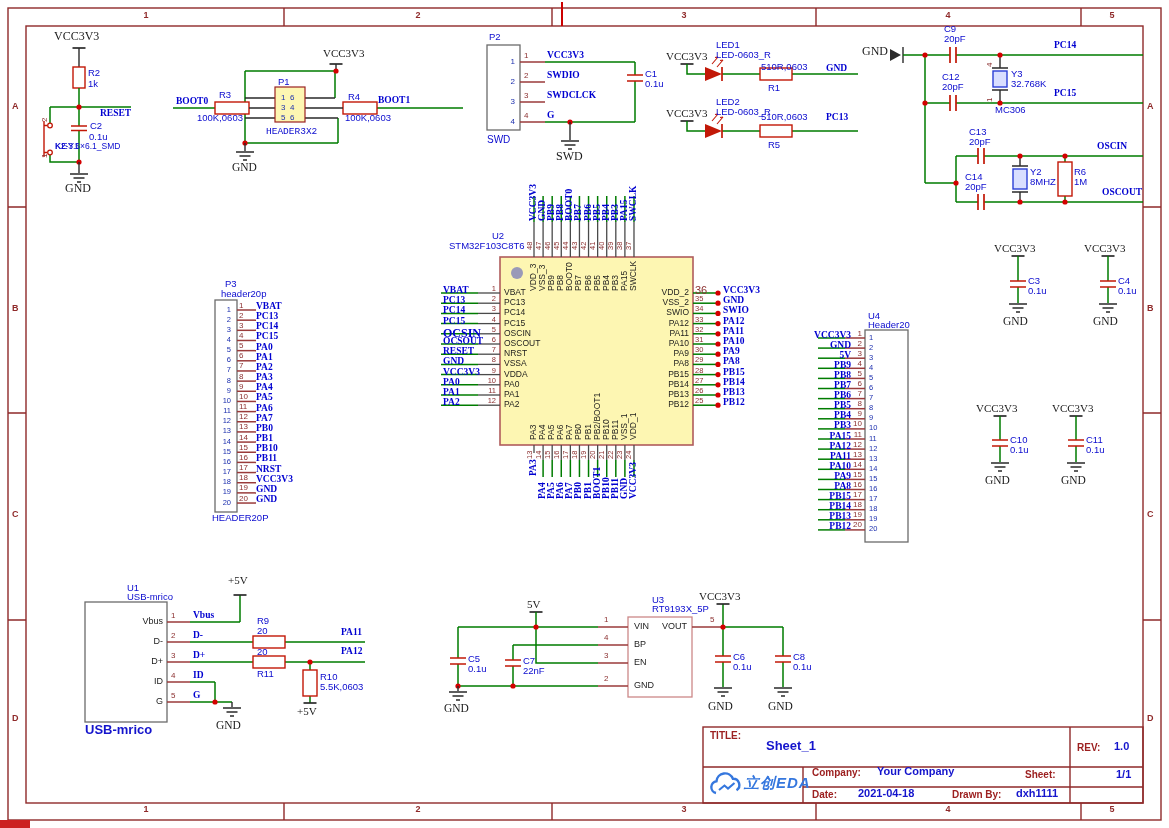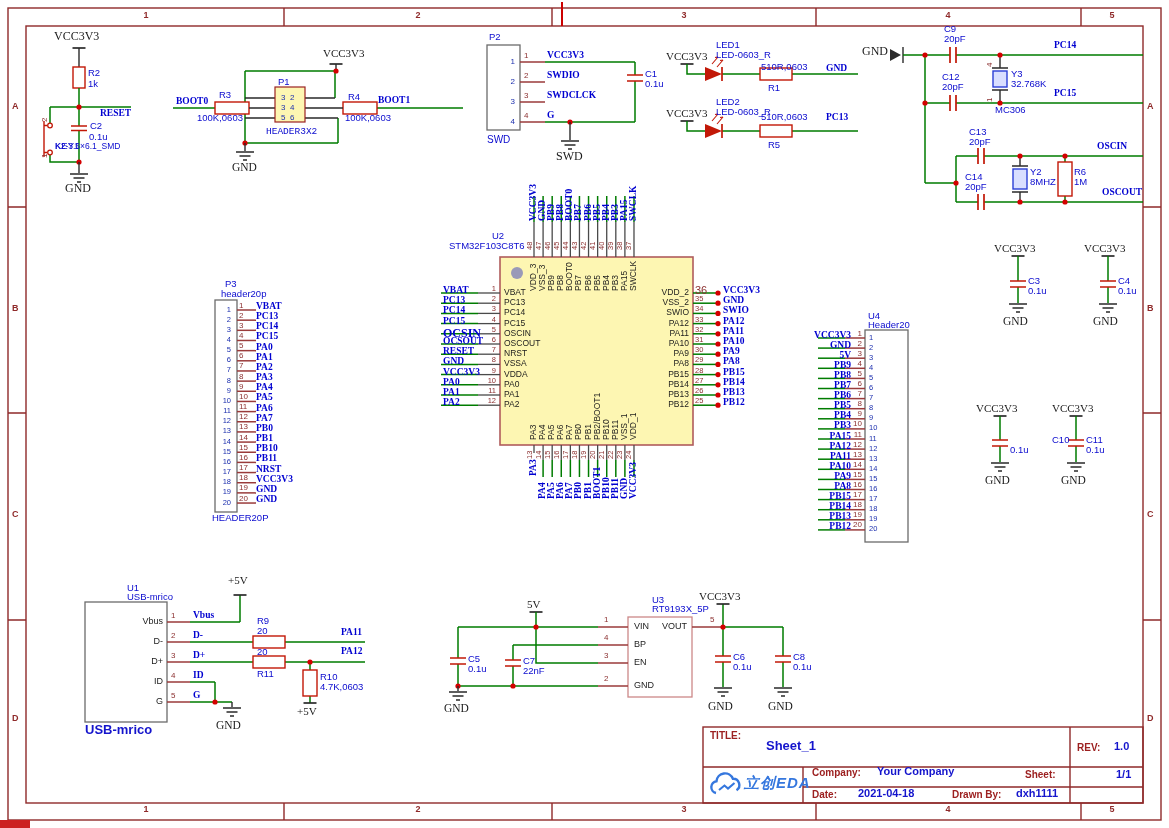--- a/index.html
+++ b/index.html
@@ -404,21 +404,21 @@
     <span class="lb ref" style="left: 89px; top: 132px;">0.1u</span>
     <span class="lb ref" style="left: 55px; top: 141px;">KEY1</span>
     <span class="lb ref" style="left: 55px; top: 142px; font-size: 8.5px;">K2-3.6×6.1_SMD</span>
     <span class="lb pin" style="left: 41px; top: 122px; transform: rotate(-90deg);">2</span>
     <span class="lb pin" style="left: 41px; top: 158px; transform: rotate(-90deg);">1</span>
     <span class="lb pwr" style="left: 65px; top: 182px;">GND</span>
     <span class="lb net" style="left: 176px; top: 97px; font-size: 9.5px;">BOOT0</span>
     <span class="lb ref" style="left: 219px; top: 90px;">R3</span>
     <span class="lb ref" style="left: 197px; top: 113px;">100K,0603</span>
     <span class="lb ref" style="left: 278px; top: 77px;">P1</span>
-    <span class="lb inum" style="left: 281px; top: 93.5px; font-size: 8px;">3  2</span>
+    <span class="lb inum" style="left: 281px; top: 93.5px; font-size: 8px;">1  6</span>
     <span class="lb inum" style="left: 281px; top: 103.5px; font-size: 8px;">3  4</span>
     <span class="lb inum" style="left: 281px; top: 113.5px; font-size: 8px;">5  6</span>
     <span class="lb ref" style="left: 266px; top: 127px; font-family: Liberation Mono, monospace;">HEADER3X2</span>
     <span class="lb ref" style="left: 348px; top: 92px;">R4</span>
     <span class="lb net" style="left: 378px; top: 96px; font-size: 9.5px;">BOOT1</span>
     <span class="lb ref" style="left: 345px; top: 113px;">100K,0603</span>
     <span class="lb pwr" style="left: 323px; top: 48px; font-size: 11px;">VCC3V3</span>
     <span class="lb pwr" style="left: 232px; top: 162px; font-size: 11.5px;">GND</span>
     <span class="lb ref" style="left: 489px; top: 32px;">P2</span>
     <span class="lb inum" style="left: 515px; top: 57.5px; transform: translateX(-100%);">1</span>
@@ -744,21 +744,21 @@
     <span class="lb net" style="left: 851px; top: 522.4px; font-size: 9.5px; transform: translateX(-100%);">PB12</span>
     <span class="lb pwr" style="left: 994px; top: 243px; font-size: 11px;">VCC3V3</span>
     <span class="lb ref" style="left: 1028px; top: 276px;">C3</span>
     <span class="lb ref" style="left: 1028px; top: 286px;">0.1u</span>
     <span class="lb pwr" style="left: 1003px; top: 316px; font-size: 11.5px;">GND</span>
     <span class="lb pwr" style="left: 1084px; top: 243px; font-size: 11px;">VCC3V3</span>
     <span class="lb ref" style="left: 1118px; top: 276px;">C4</span>
     <span class="lb ref" style="left: 1118px; top: 286px;">0.1u</span>
     <span class="lb pwr" style="left: 1093px; top: 316px; font-size: 11.5px;">GND</span>
     <span class="lb pwr" style="left: 976px; top: 403px; font-size: 11px;">VCC3V3</span>
-    <span class="lb ref" style="left: 1052px; top: 435px;">C10</span>
+    <span class="lb ref" style="left: 1010px; top: 435px;">C10</span>
     <span class="lb ref" style="left: 1010px; top: 445px;">0.1u</span>
     <span class="lb pwr" style="left: 985px; top: 475px; font-size: 11.5px;">GND</span>
     <span class="lb pwr" style="left: 1052px; top: 403px; font-size: 11px;">VCC3V3</span>
     <span class="lb ref" style="left: 1086px; top: 435px;">C11</span>
     <span class="lb ref" style="left: 1086px; top: 445px;">0.1u</span>
     <span class="lb pwr" style="left: 1061px; top: 475px; font-size: 11.5px;">GND</span>
     <span class="lb ref" style="left: 127px; top: 583px;">U1</span>
     <span class="lb ref" style="left: 127px; top: 592px;">USB-mrico</span>
     <span class="lb pname" style="left: 163px; top: 617px; font-size: 9px; transform: translateX(-100%);">Vbus</span>
     <span class="lb pin" style="left: 171px; top: 612px;">1</span>
@@ -776,21 +776,21 @@
     <span class="lb pin" style="left: 171px; top: 692px;">5</span>
     <span class="lb net" style="left: 193px; top: 691px; font-size: 9.5px;">G</span>
     <span class="lb pwr" style="left: 228px; top: 575px; font-size: 11px;">+5V</span>
     <span class="lb ref" style="left: 257px; top: 616px;">R9</span>
     <span class="lb ref" style="left: 257px; top: 626px;">20</span>
     <span class="lb net" style="left: 341px; top: 628px; font-size: 9.5px;">PA11</span>
     <span class="lb ref" style="left: 257px; top: 647px;">20</span>
     <span class="lb ref" style="left: 257px; top: 669px;">R11</span>
     <span class="lb net" style="left: 341px; top: 647px; font-size: 9.5px;">PA12</span>
     <span class="lb ref" style="left: 320px; top: 672px;">R10</span>
-    <span class="lb ref" style="left: 320px; top: 682px;">4.7K,0603</span>
+    <span class="lb ref" style="left: 320px; top: 682px;">5.5K,0603</span>
     <span class="lb pwr" style="left: 297px; top: 706px; font-size: 11px;">+5V</span>
     <span class="lb pwr" style="left: 216px; top: 720px; font-size: 11.5px;">GND</span>
     <span class="lb big" style="left: 85px; top: 723px;">USB-mrico</span>
     <span class="lb pwr" style="left: 527px; top: 599px; font-size: 11px;">5V</span>
     <span class="lb ref" style="left: 652px; top: 595px;">U3</span>
     <span class="lb ref" style="left: 652px; top: 604px;">RT9193X_5P</span>
     <span class="lb pin" style="left: 604px; top: 616px;">1</span>
     <span class="lb pin" style="left: 604px; top: 634px;">4</span>
     <span class="lb pin" style="left: 604px; top: 652px;">3</span>
     <span class="lb pin" style="left: 604px; top: 675px;">2</span>

